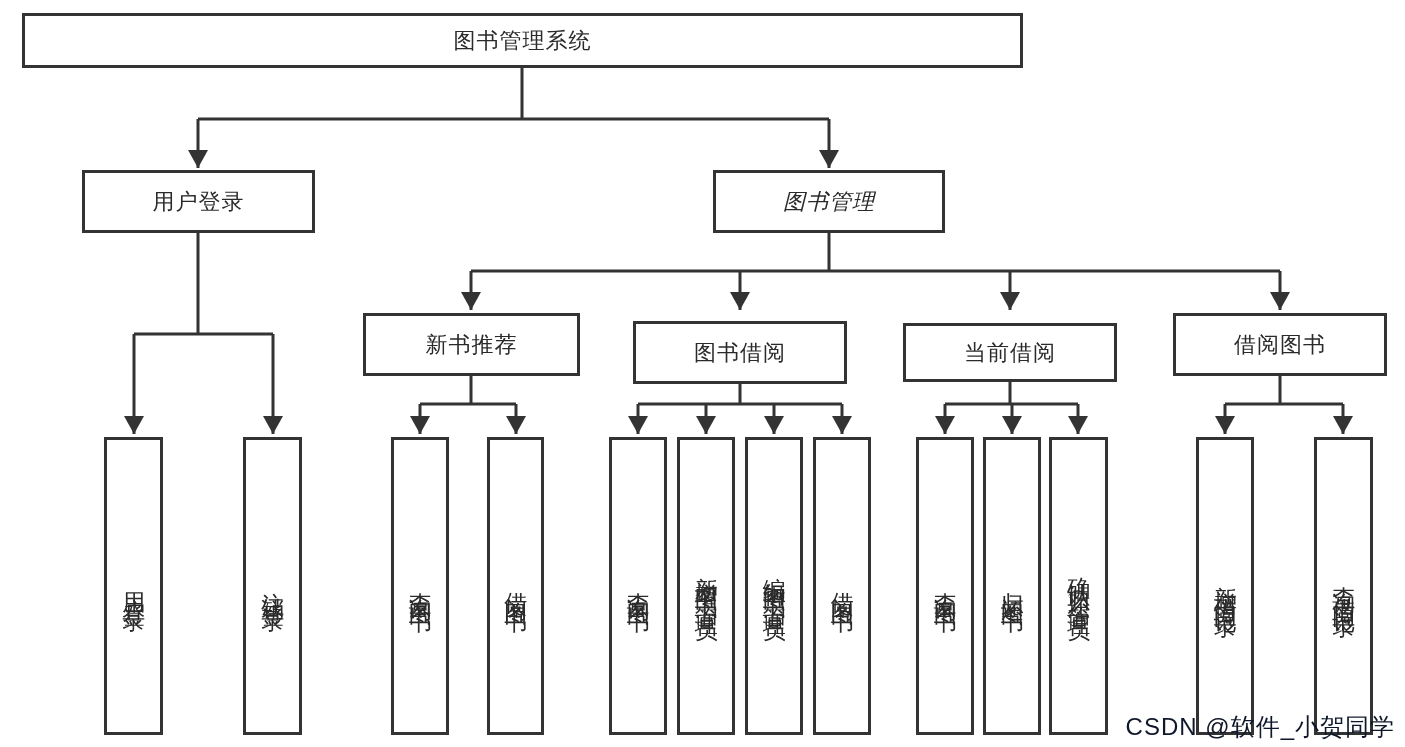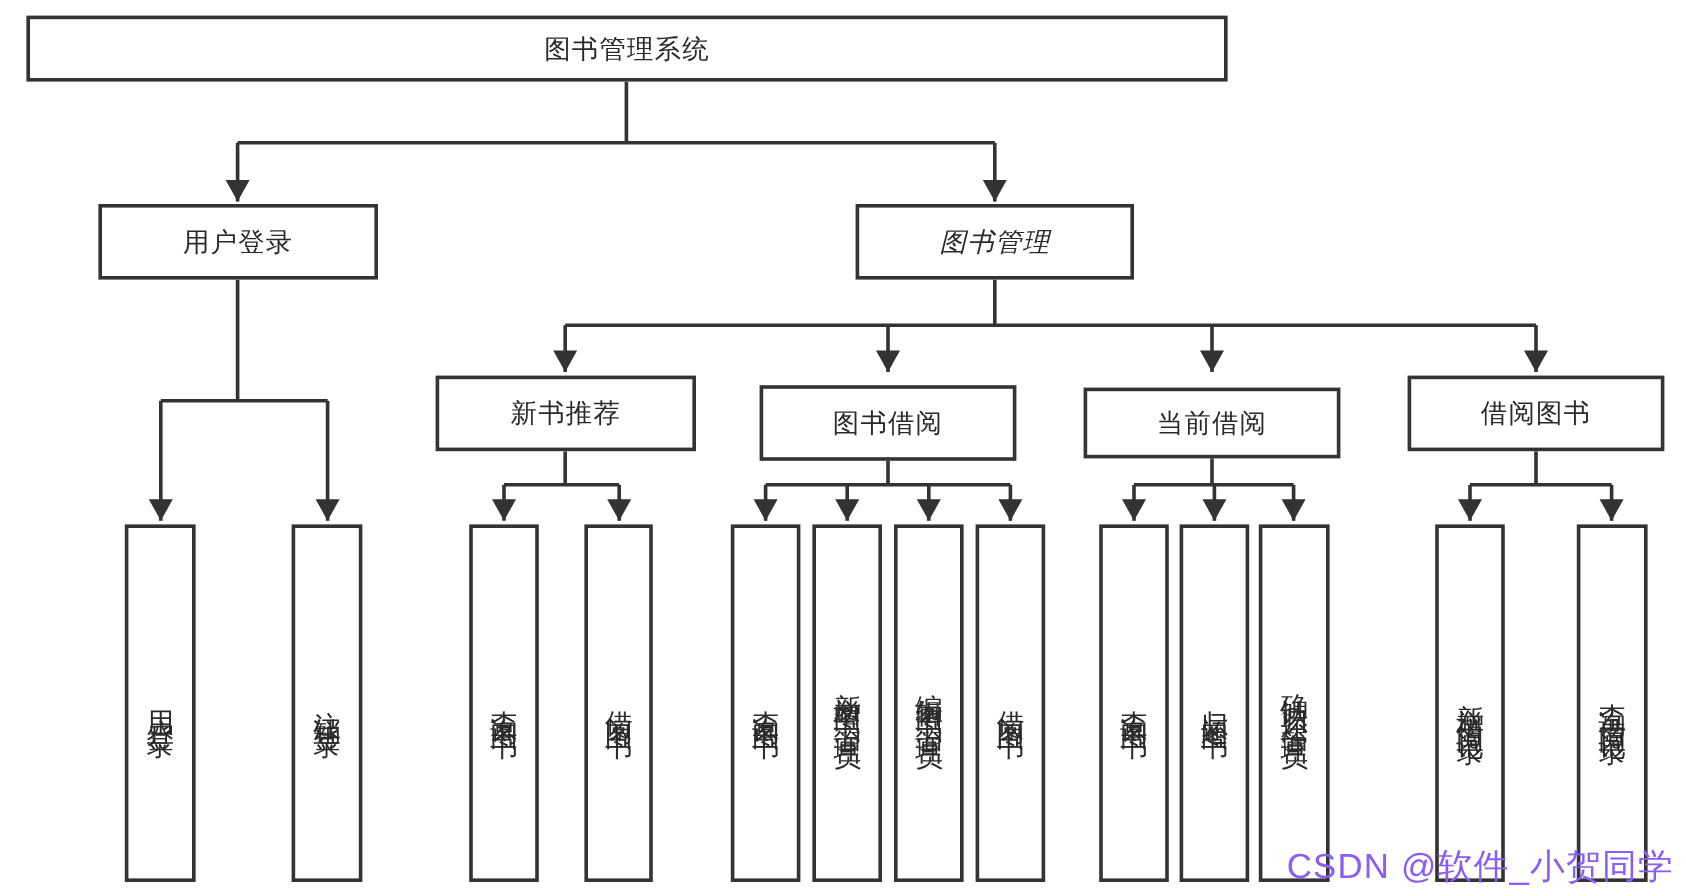--- a/index.html
+++ b/index.html
@@ -35,22 +35,22 @@
   .vnode .vtext {
     writing-mode: vertical-rl;
     text-orientation: mixed;
     letter-spacing: 6px;
     line-height: 1.1;
   }
   .watermark {
     position: absolute;
     right: 10px;
     bottom: 4px;
-    font-size: 29px;
-    color: #8b5cf6;
+    font-size: 24px;
+    color: #0f172a;
     letter-spacing: 1px;
     white-space: nowrap;
   }
 </style>
 </head>
 <body>
 
 <div id="canvas">
 
   <svg id="connectors" viewBox="0 0 1405 747" xmlns="http://www.w3.org/2000/svg">

